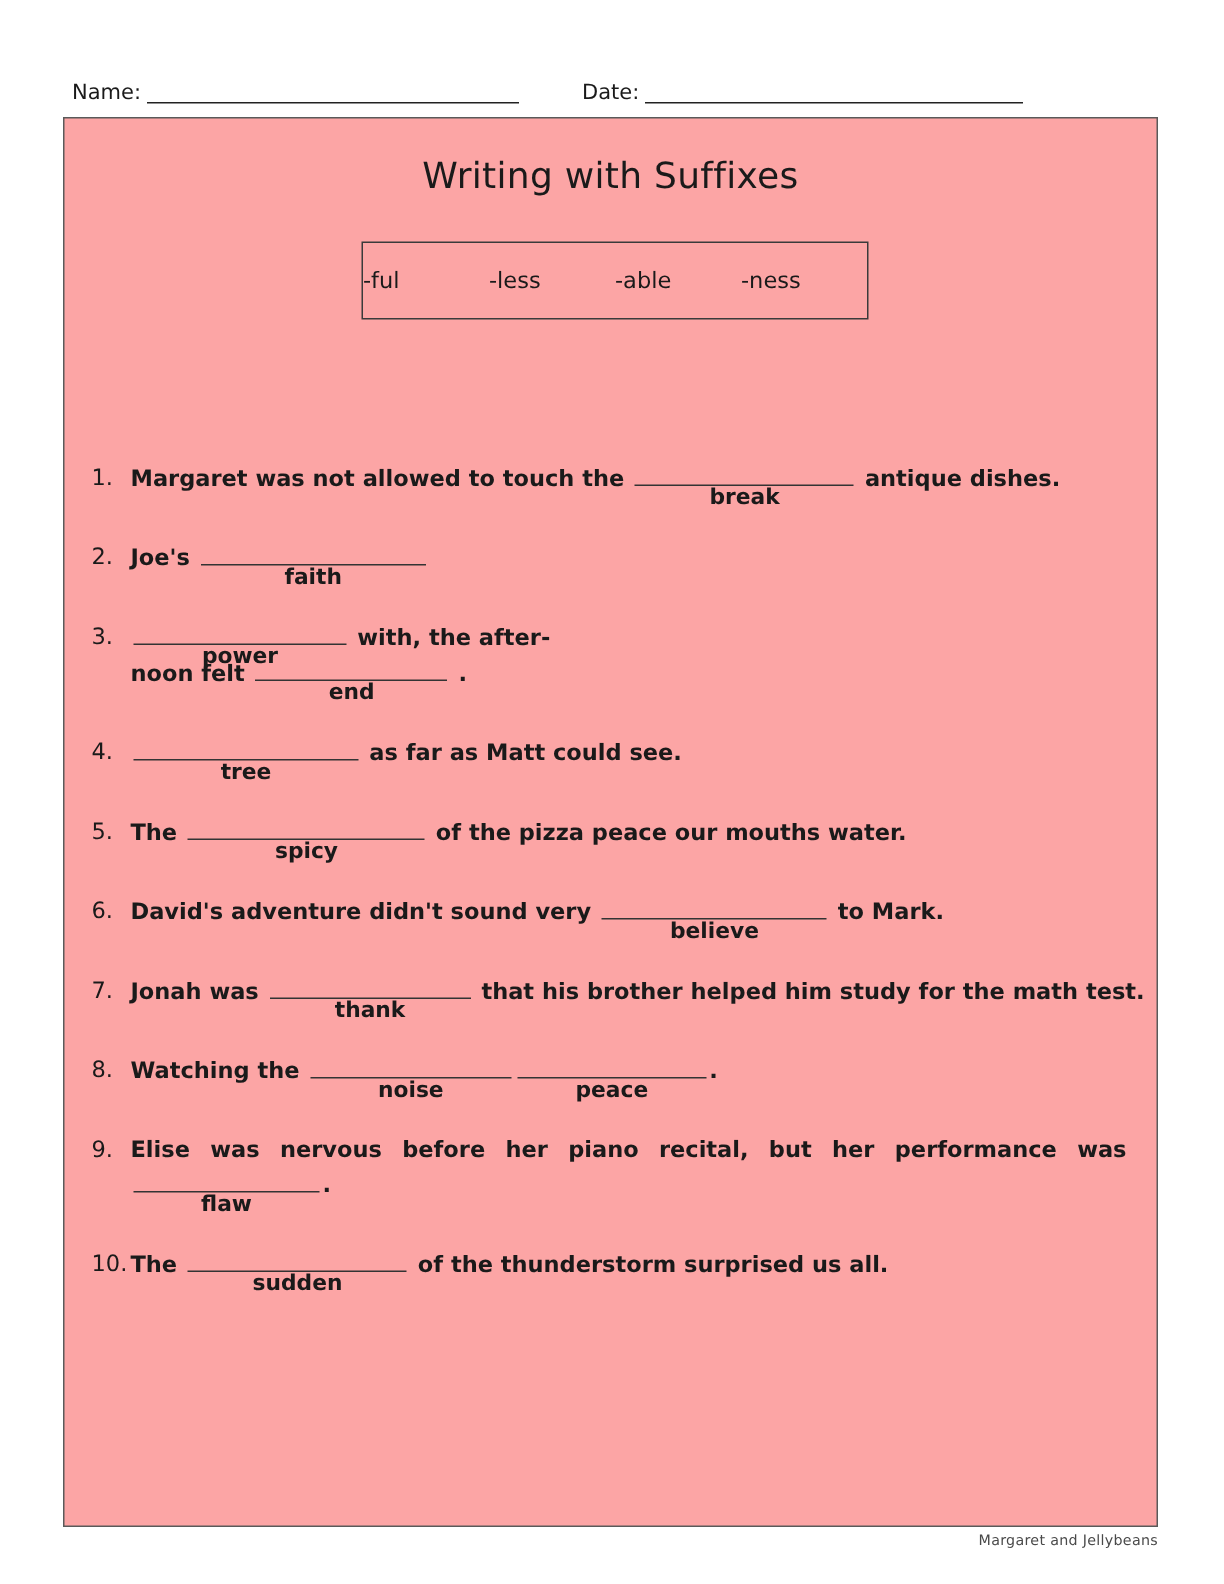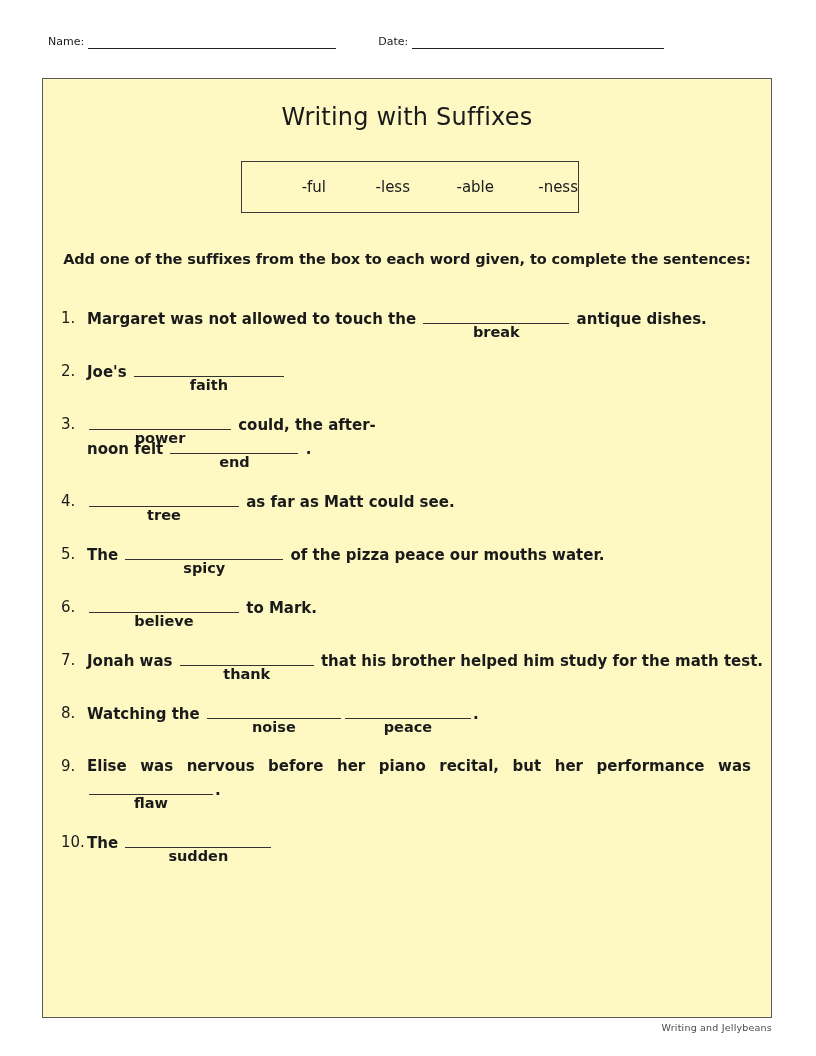--- a/index.html
+++ b/index.html
@@ -13,46 +13,46 @@
     position: relative;
     font-family: "DejaVu Sans", sans-serif;
     color: #1a1a1a;
     overflow: hidden;
   }
 
   
   .name-date-row {
     position: absolute;
     left: 48px;
-    top: 34px;
+    top: 54px;
     width: 722px;
     display: flex;
-    align-items: center;
-    font-size: 11px;
+    align-items: flex-start;
+    font-size: 14px;
   }
   .nd-label { white-space: nowrap; }
   .nd-rule {
     border-bottom: 1.6px solid #222;
     height: 14px;
     margin-left: 4px;
   }
   .nd-rule.name { width: 248px; }
   .nd-rule.date { width: 252px; }
   .nd-gap { width: 42px; }
 
   
   .sheet {
     position: absolute;
     left: 42px;
     top: 78px;
     width: 730px;
     height: 940px;
     border: 1.4px solid #5a5a5a;
     box-sizing: border-box;
-    background: #fef9c3;
+    background: #fca5a5;
   }
 
   .worksheet-title {
     text-align: center;
     font-size: 24px;
     font-weight: 400;
     letter-spacing: 0.2px;
     margin: 24px 0 0 0;
   }
 
@@ -63,21 +63,21 @@
     top: 82px;
     width: 338px;
     height: 52px;
     border: 1.2px solid #3a3a3a;
     box-sizing: border-box;
     display: flex;
     align-items: center;
   }
   .suffix-item {
     flex: 1;
-    text-align: right;
+    text-align: left;
     font-size: 15px;
   }
 
   
   .instruction {
     position: absolute;
     left: 0;
     top: 172px;
     width: 100%;
     text-align: center;
@@ -166,58 +166,57 @@
 
   <h1 class="worksheet-title">Writing with Suffixes</h1>
 
   <div class="suffix-box" id="suffix-box">
       <div class="suffix-item">-ful</div>
       <div class="suffix-item">-less</div>
       <div class="suffix-item">-able</div>
       <div class="suffix-item">-ness</div>
     </div>
 
-  <div class="instruction">Add one of the suffixes from the box to each word given, to complete the sentences:</div>
 
   <div class="questions" id="question-list">
       <div class="q-row">
         <div class="q-num">1.</div>
         <div class="q-body">
           <div class="q-line"><span>Margaret was not allowed to touch the </span><span class="blank" style="width: 146px;"><span class="hint">break</span></span><span> antique dishes.</span></div>
         </div>
       </div>
       <div class="q-row">
         <div class="q-num">2.</div>
         <div class="q-body">
           <div class="q-line"><span>Joe's </span><span class="blank" style="width: 150px;"><span class="hint">faith</span></span></div>
         </div>
       </div>
       <div class="q-row">
         <div class="q-num">3.</div>
         <div class="q-body">
-          <div class="q-line"><span class="blank" style="width: 142px;"><span class="hint">power</span></span><span> could, the after-</span></div>
+          <div class="q-line"><span class="blank" style="width: 142px;"><span class="hint">power</span></span><span> with, the after-</span></div>
           <div class="q-line"><span>noon felt </span><span class="blank" style="width: 128px;"><span class="hint">end</span></span><span> .</span></div>
         </div>
       </div>
       <div class="q-row">
         <div class="q-num">4.</div>
         <div class="q-body">
           <div class="q-line"><span class="blank" style="width: 150px;"><span class="hint">tree</span></span><span> as far as Matt could see.</span></div>
         </div>
       </div>
       <div class="q-row">
         <div class="q-num">5.</div>
         <div class="q-body">
           <div class="q-line"><span>The </span><span class="blank" style="width: 158px;"><span class="hint">spicy</span></span><span> of the pizza peace our mouths water.</span></div>
         </div>
       </div>
       <div class="q-row">
         <div class="q-num">6.</div>
         <div class="q-body">
-          <div class="q-line"><span class="blank" style="width: 150px;"><span class="hint">believe</span></span><span> to Mark.</span></div>
+          <div class="q-line"><span>David's adventure didn't sound very </span><span class="blank" style="width: 150px;"><span class="hint">believe</span></span><span> to Mark.</span></div>
         </div>
       </div>
       <div class="q-row">
         <div class="q-num">7.</div>
         <div class="q-body">
           <div class="q-line"><span>Jonah was </span><span class="blank" style="width: 134px;"><span class="hint">thank</span></span><span> that his brother helped him study for the math test.</span></div>
         </div>
       </div>
       <div class="q-row">
         <div class="q-num">8.</div>
@@ -228,20 +227,20 @@
       <div class="q-row">
         <div class="q-num">9.</div>
         <div class="q-body">
           <div class="q-line justify"><span>Elise was nervous before her piano recital, but her performance was</span></div>
           <div class="q-line"><span class="blank" style="width: 124px;"><span class="hint">flaw</span></span><span>.</span></div>
         </div>
       </div>
       <div class="q-row">
         <div class="q-num">10.</div>
         <div class="q-body">
-          <div class="q-line"><span>The </span><span class="blank" style="width: 146px;"><span class="hint">sudden</span></span></div>
+          <div class="q-line"><span>The </span><span class="blank" style="width: 146px;"><span class="hint">sudden</span></span><span> of the thunderstorm surprised us all.</span></div>
         </div>
       </div>
     </div>
 
 </div>
 
-<div class="credit">Writing and Jellybeans</div>
+<div class="credit">Margaret and Jellybeans</div>
 
 </body></html>

